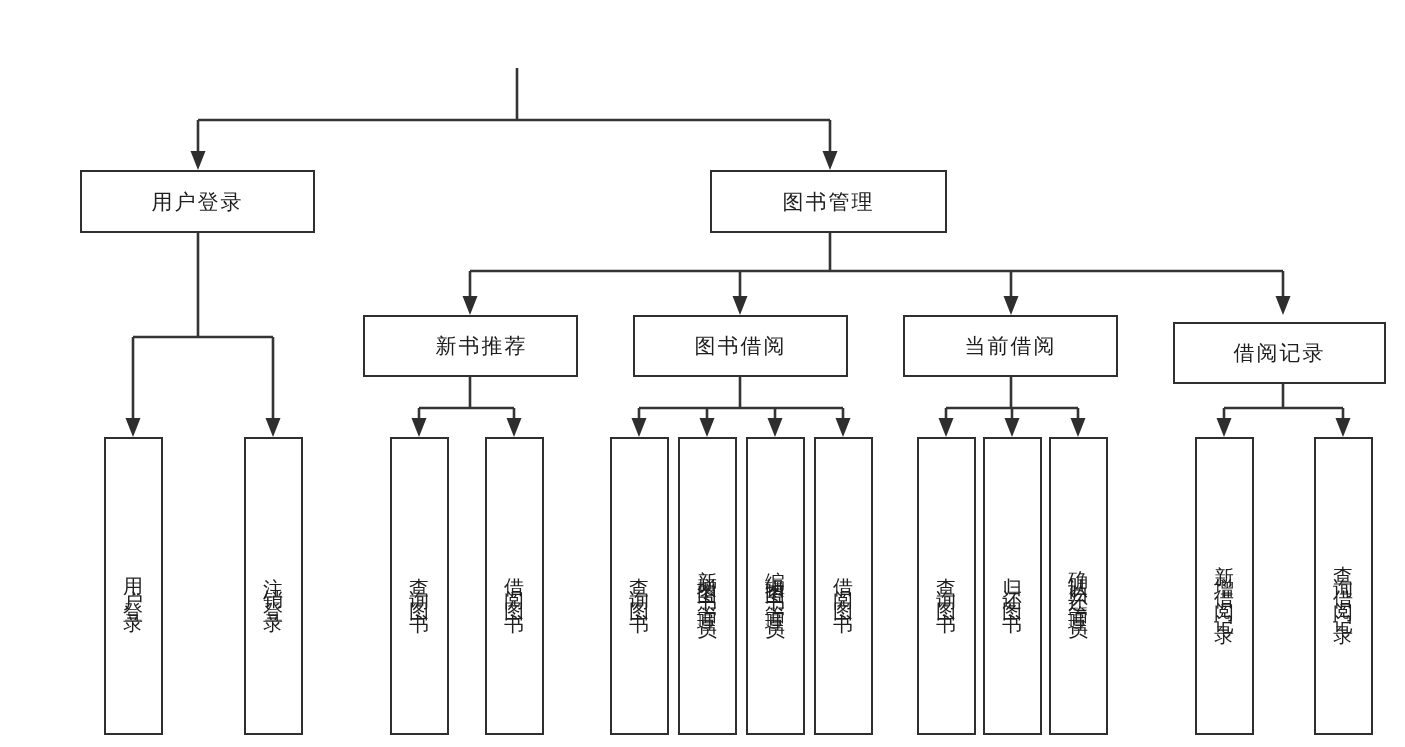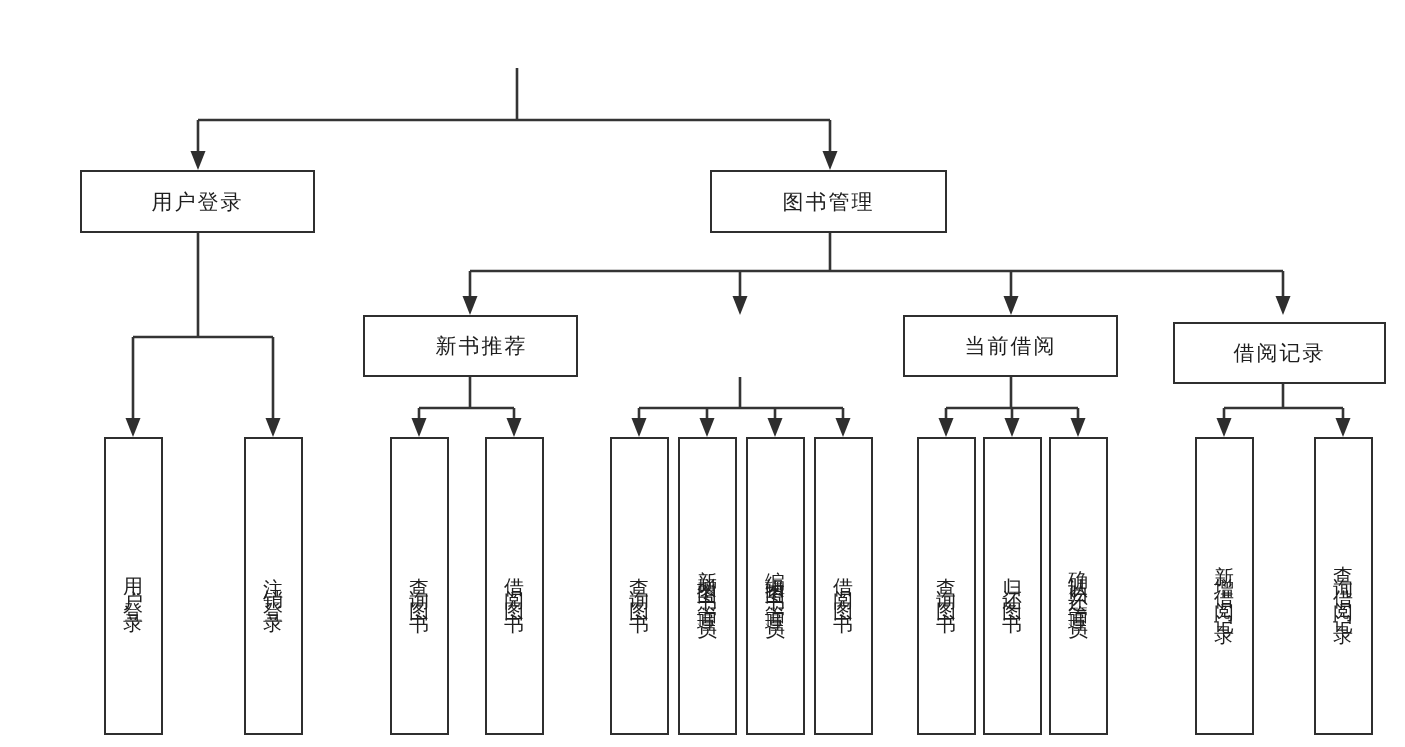--- a/index.html
+++ b/index.html
@@ -105,20 +105,23 @@
   <div class="box" style="left:80px; top:170px; width:235px; height:63px;">
     <span class="hlabel">用户登录</span>
   </div>
   <div class="box" style="left:710px; top:170px; width:237px; height:63px;">
     <span class="hlabel">图书管理</span>
   </div>
 
   <div class="box" style="left:363px; top:315px; width:215px; height:62px;padding-left:22px;">
     <span class="hlabel">新书推荐</span>
   </div>
+  <div class="box" style="left:633px; top:315px; width:215px; height:62px;">
+    <span class="hlabel">图书借阅</span>
+  </div>
   <div class="box" style="left:903px; top:315px; width:215px; height:62px;">
     <span class="hlabel">当前借阅</span>
   </div>
   <div class="box" style="left:1173px; top:322px; width:213px; height:62px;">
     <span class="hlabel">借阅记录</span>
   </div>
 
   <div class="box" style="left:104px; top:437px; width:59px; height:298px;">
     <span class="vlabel">用户登录</span>
   </div>

